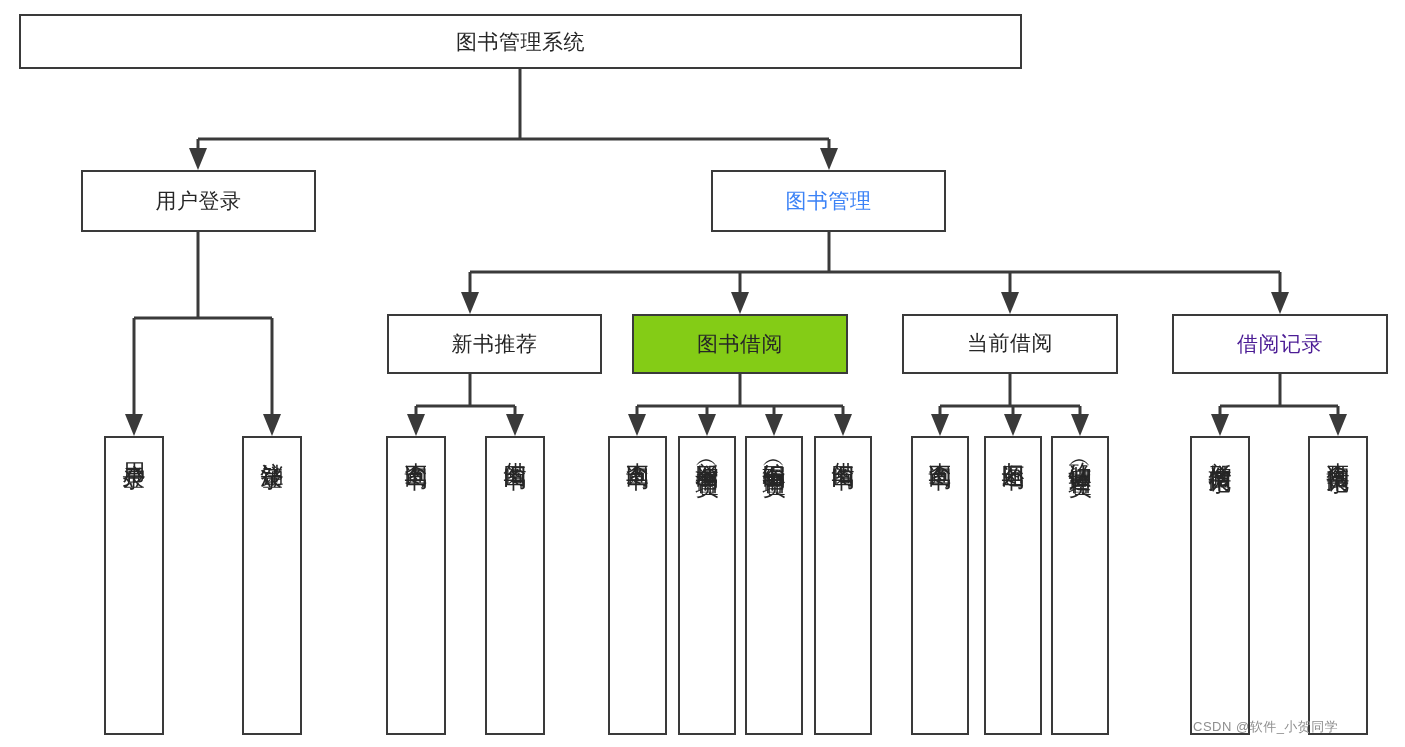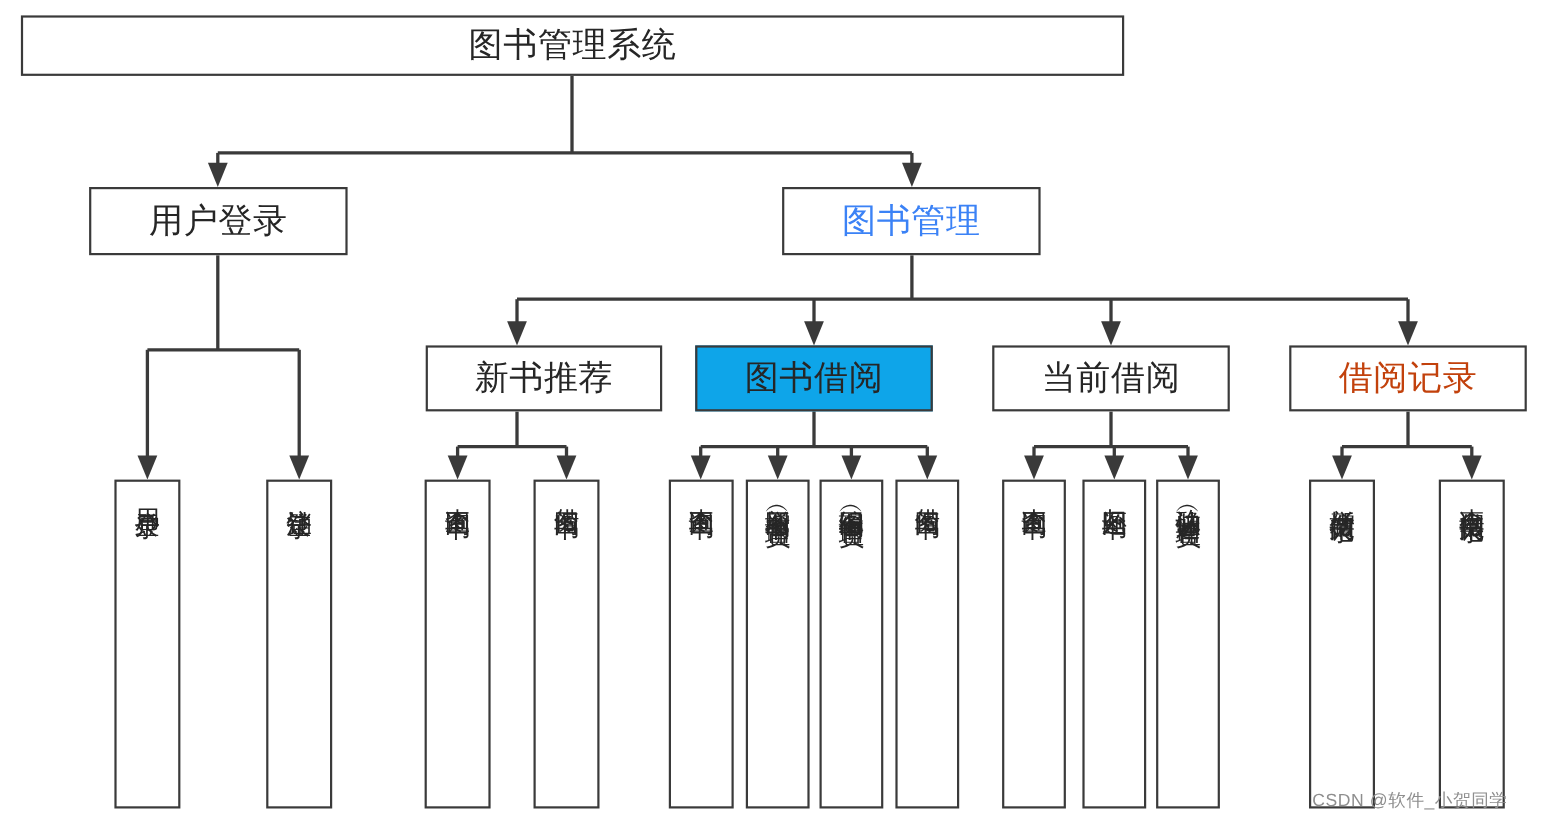--- a/index.html
+++ b/index.html
@@ -34,39 +34,39 @@
     justify-content: center;
     color: #262626;
   }
   .node-label {
     display: block;
     text-align: center;
     color: #262626;
     white-space: nowrap;
   }
   .node-box.horizontal .node-label {
-    font-size: 31px;
+    font-size: 21px;
     line-height: 1.1;
     letter-spacing: 0.5px;
   }
   .node-box.vertical {
     align-items: flex-start;
     padding-top: 6px;
   }
   .node-box.vertical .node-label {
     writing-mode: vertical-rl;
     text-orientation: upright;
     font-size: 23px;
     line-height: 1.18;
     letter-spacing: 2px;
     margin: 0 auto;
   }
   .watermark {
     position: absolute;
-    font-size: 16px;
+    font-size: 13px;
     color: #8e8e8e;
     white-space: nowrap;
     letter-spacing: 0.5px;
   }
 </style>
 </head>
 <body>
 
 <div id="diagram-root">
 
@@ -133,28 +133,28 @@
       </div>
       <div class="node-box horizontal" style="left: 81px; top: 170px; width: 235px; height: 62px; border-color: rgb(58, 58, 58); background: rgb(255, 255, 255);">
         <span class="node-label" style="color: rgb(38, 38, 38);">用户登录</span>
       </div>
       <div class="node-box horizontal" style="left: 711px; top: 170px; width: 235px; height: 62px; border-color: rgb(58, 58, 58); background: rgb(255, 255, 255);">
         <span class="node-label" style="color: #3b82f6;">图书管理</span>
       </div>
       <div class="node-box horizontal" style="left: 363px; top: 314px; width: 215px; height: 60px; border-color: rgb(58, 58, 58); background: rgb(255, 255, 255); margin-left: 24px;">
         <span class="node-label" style="color: rgb(38, 38, 38);">新书推荐</span>
       </div>
-      <div class="node-box horizontal" style="left: 632px; top: 314px; width: 216px; height: 60px; border-color: rgb(58, 58, 58); background: #0ea5e9;">
+      <div class="node-box horizontal" style="left: 632px; top: 314px; width: 216px; height: 60px; border-color: rgb(58, 58, 58); background: #84cc16;">
         <span class="node-label" style="color: rgb(38, 38, 38);">图书借阅</span>
       </div>
       <div class="node-box horizontal" style="left: 902px; top: 314px; width: 216px; height: 60px; border-color: rgb(58, 58, 58); background: rgb(255, 255, 255);">
         <span class="node-label" style="color: rgb(38, 38, 38); font-family: Liberation Serif, serif;">当前借阅</span>
       </div>
       <div class="node-box horizontal" style="left: 1172px; top: 314px; width: 216px; height: 60px; border-color: rgb(58, 58, 58); background: rgb(255, 255, 255);">
-        <span class="node-label" style="color: #c2410c;">借阅记录</span>
+        <span class="node-label" style="color: #4c1d95;">借阅记录</span>
       </div>
       <div class="node-box vertical" style="left: 104px; top: 436px; width: 60px; height: 299px; border-color: rgb(58, 58, 58); background: rgb(255, 255, 255);">
         <span class="node-label" style="color: rgb(38, 38, 38);">用户登录</span>
       </div>
       <div class="node-box vertical" style="left: 242px; top: 436px; width: 60px; height: 299px; border-color: rgb(58, 58, 58); background: rgb(255, 255, 255);">
         <span class="node-label" style="color: rgb(38, 38, 38);">注销登录</span>
       </div>
       <div class="node-box vertical" style="left: 386px; top: 436px; width: 60px; height: 299px; border-color: rgb(58, 58, 58); background: rgb(255, 255, 255);">
         <span class="node-label" style="color: rgb(38, 38, 38);">查询图书</span>
       </div>

